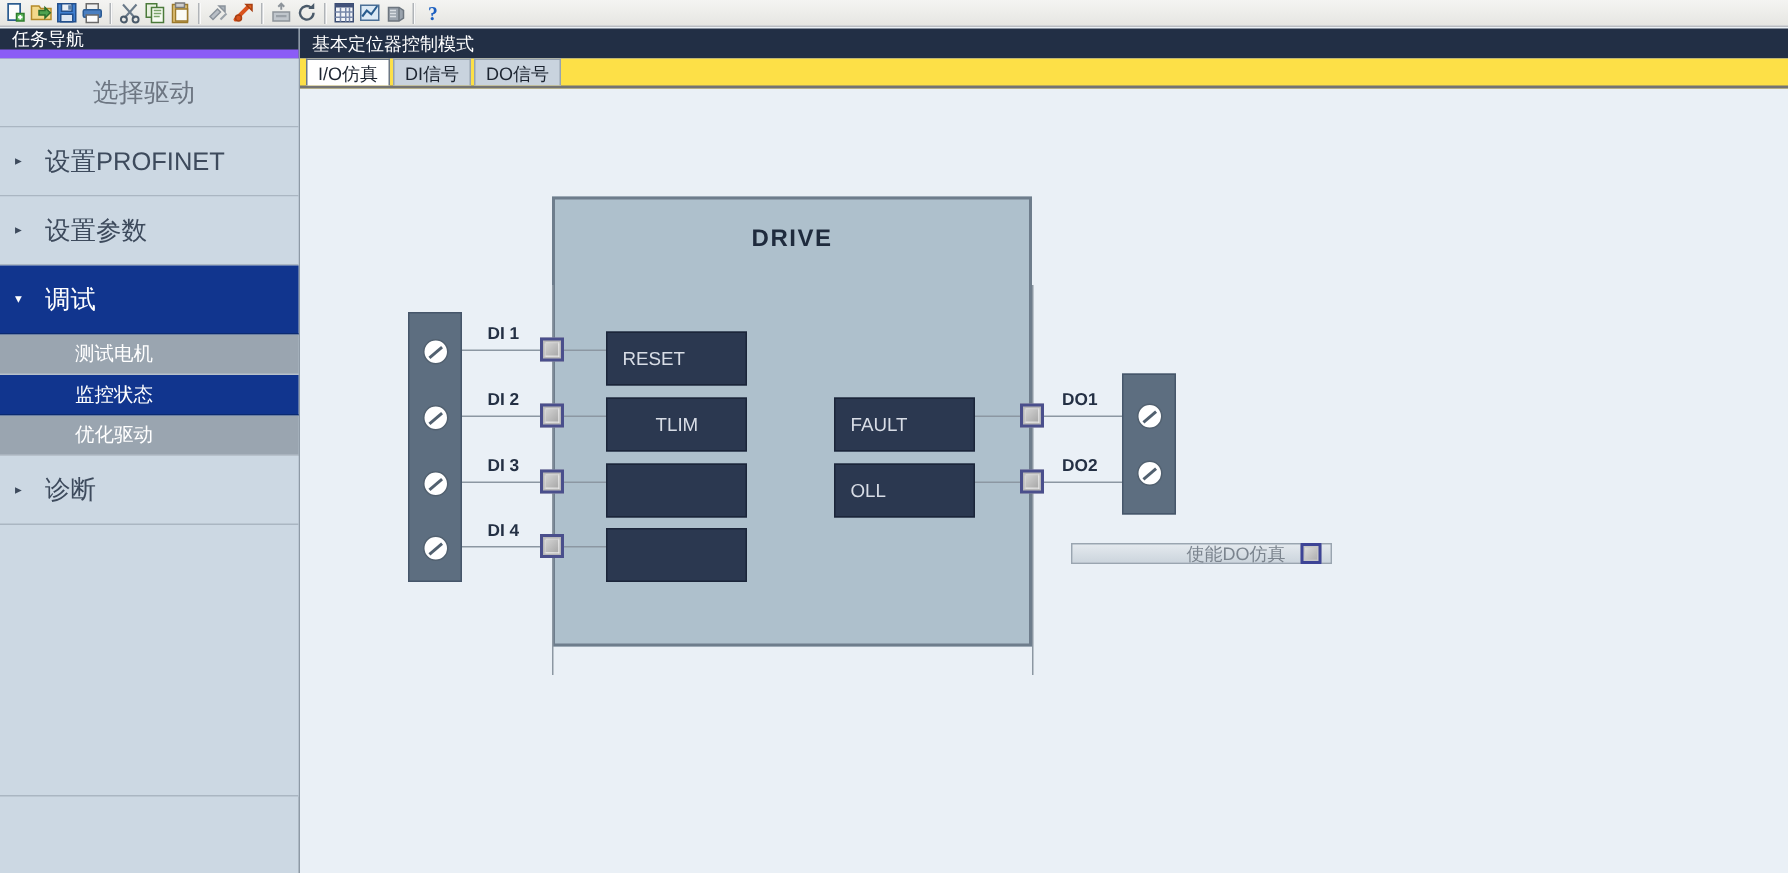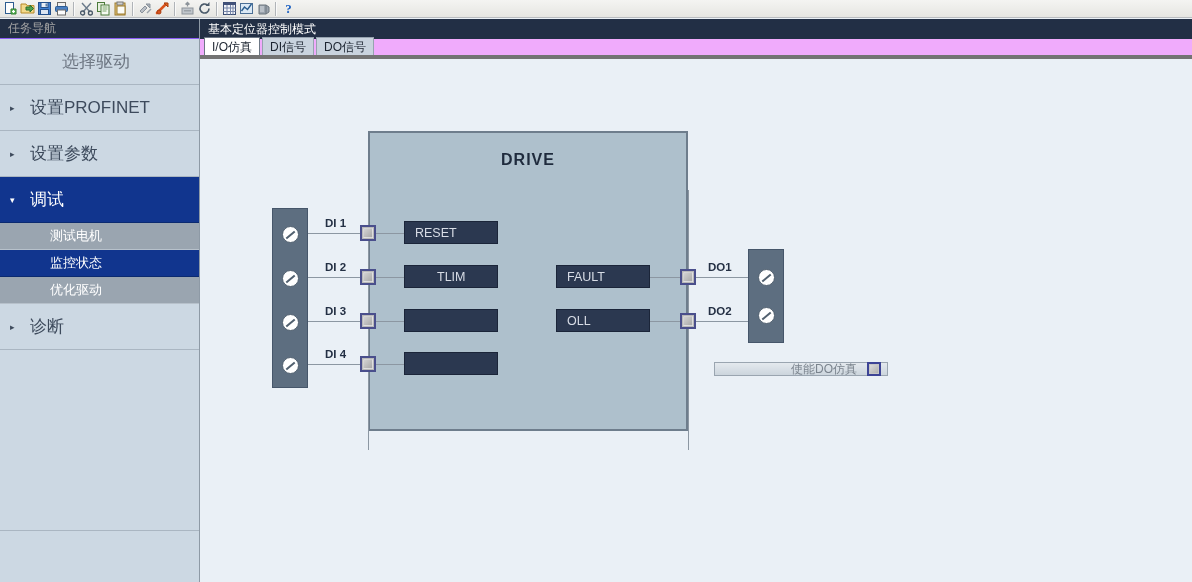--- a/index.html
+++ b/index.html
@@ -21,23 +21,23 @@
   .tbtn{width:17px;height:17px;display:flex;align-items:center;justify-content:center;position:relative;}
   .tsep{width:1px;height:14px;background:#b0b4b8;margin:0 3px;border-right:1px solid #fafafa;}
   .help-q{color:#1b5fc1;font-weight:bold;font-size:13px;line-height:13px;font-family:"Liberation Serif",serif;}
 
   
   .sidebar{
     position:absolute;left:0;top:19px;width:200px;height:563px;
     background:#ccd8e3;border-right:1px solid #8e9aa6;box-sizing:border-box;
   }
   .sb-header{
-    height:20px;background:#222f45;color:#a3a3a3;font-size:12px;
+    height:20px;background:#222f45;color:#ffffff;font-size:12px;
     display:flex;align-items:center;padding-left:8px;box-sizing:border-box;
-    border-bottom:1px solid #8b5cf6;
+    border-bottom:6px solid #8b5cf6;
   }
   .sb-item{
     height:46px;display:flex;align-items:center;
     border-bottom:1px solid #aab6c2;
     box-sizing:border-box;background:#ccd8e3;
     font-size:17px;color:#3d4a5c;padding-left:10px;
   }
   .sb-item .arrow{
     width:16px;display:inline-block;text-align:left;font-size:9px;color:#3d4a5c;
   }
@@ -57,22 +57,22 @@
   
   .main{
     position:absolute;left:200px;top:19px;width:992px;height:563px;
     background:#eaf0f6;box-sizing:border-box;
   }
   .main-header{
     height:20px;background:#222f45;color:#ffffff;font-size:12px;
     display:flex;align-items:center;padding-left:8px;box-sizing:border-box;
   }
   .tabs{
-    height:20px;background:#f0abfc;display:flex;align-items:flex-end;
-    padding-left:4px;box-sizing:border-box;border-bottom:4px solid #737373;
+    height:20px;background:#fde047;display:flex;align-items:flex-end;
+    padding-left:4px;box-sizing:border-box;border-bottom:2px solid #737373;
   }
   .tab{
     font-size:12px;color:#1c2430;padding:2px 7px 2px 7px;margin-right:2px;
     background:#c9d3de;border:1px solid #97a3b0;border-bottom:none;
     height:18px;box-sizing:border-box;line-height:14px;
   }
   .tab.active{background:#ffffff;border-color:#6d7885;font-weight:normal;}
 
   
   .canvas{position:absolute;left:0;top:41px;width:992px;height:522px;}
@@ -109,21 +109,21 @@
     position:absolute;width:16px;height:16px;background:#b9b9b9;
     border:2px solid #4a4f8c;box-sizing:border-box;
   }
   .switch .inner{
     position:absolute;left:1px;top:1px;right:1px;bottom:1px;
     background:linear-gradient(135deg,#d2d2d2,#a9a9a9);
     border:1px solid #ffffff66;box-sizing:border-box;
   }
 
   .sig-box{
-    position:absolute;height:23px;background:#2b3850;border:1px solid #1b2539;
+    position:absolute;height:36px;background:#2b3850;border:1px solid #1b2539;
     box-sizing:border-box;display:flex;align-items:center;
     color:#d8dde6;font-size:12.5px;padding-left:10px;
   }
 
   .do-enable{
     position:absolute;left:514px;top:302px;width:174px;height:14px;
     background:linear-gradient(#e4e9ee,#ccd5dd);
     border:1px solid #9aa5b0;box-sizing:border-box;
     display:flex;align-items:center;justify-content:flex-end;padding-right:6px;
     font-size:12px;color:#7b848e;

